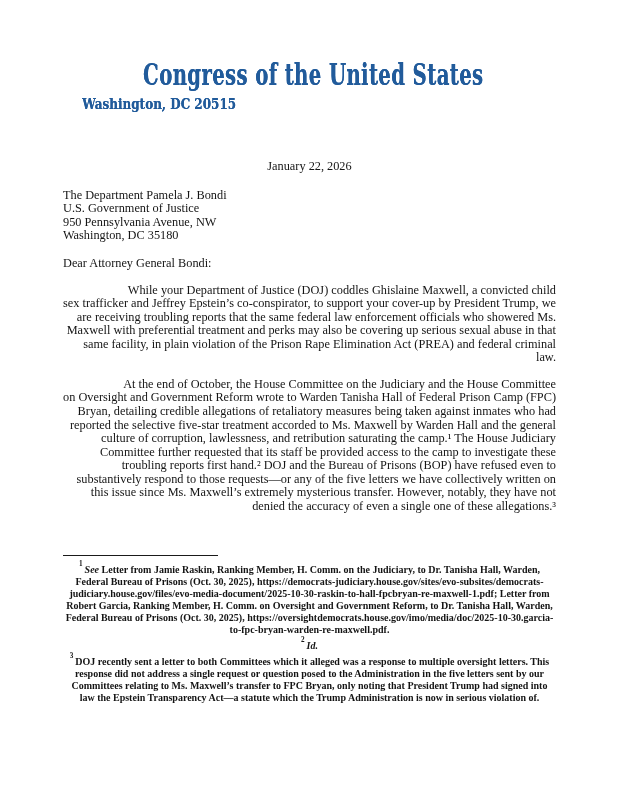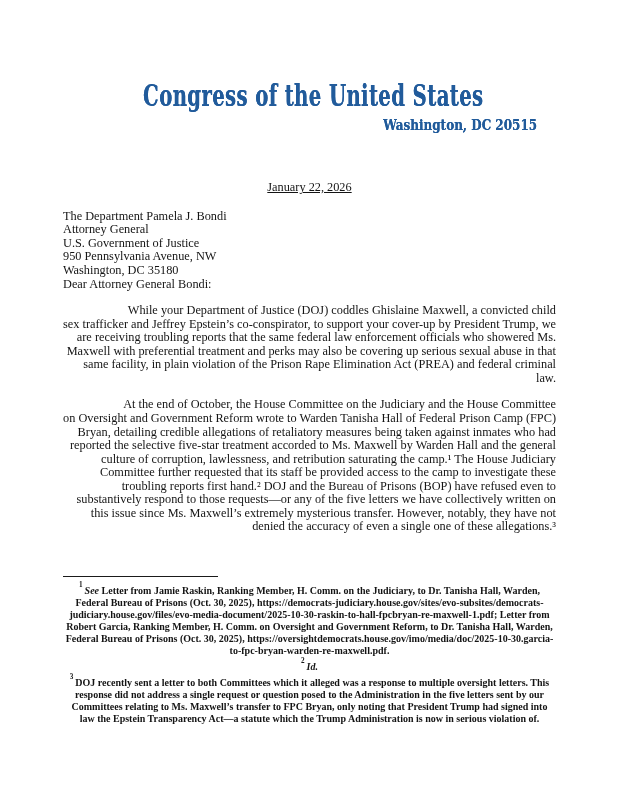--- a/index.html
+++ b/index.html
@@ -11,21 +11,21 @@
     position:relative;
     width:618px;height:800px;
     margin:0 auto;
     background:#ffffff;
     box-sizing:border-box;
     padding:60px 62px 0 63px;
     font-family:"Liberation Serif","DejaVu Serif",serif;
     color:var(--ink);
     overflow:hidden;
   }
-  .letterhead{text-align:right;margin-top:21px;}
+  .letterhead{text-align:left;}
   .lh-title{line-height:1.05;}
   .lh-title-inner{
     display:inline-block;
     font-family:"DejaVu Serif","Liberation Serif",serif;
     font-weight:bold;
     font-size:29px;
     color:var(--blue);
     transform:scaleX(0.68);
     transform-origin:50% 50%;
     white-space:nowrap;
@@ -42,28 +42,28 @@
     transform:scaleX(0.8);
     transform-origin:50% 50%;
     white-space:nowrap;
     text-shadow:0 0 0.5px var(--blue);
   }
   .date-line{
     margin-top:47px;
     text-align:center;
     font-size:12.3px;
     line-height:13.6px;
-    text-decoration:underline;
   }
   .recipient{
     margin-top:15px;
     font-size:12.3px;
     line-height:13.6px;
   }
   .salutation{
+    margin-top:14px;
     font-size:12.3px;
     line-height:13.6px;
   }
   .body-para{
     margin:13px 0 0 0;
     font-size:12.3px;
     line-height:13.55px;
     text-indent:52px;
     text-align:right;
   }
@@ -103,21 +103,20 @@
     </div>
     <div class="lh-sub">
       <span class="lh-sub-inner">Washington, DC 20515</span>
     </div>
   </div>
 
   <div class="date-line">January 22, 2026</div>
 
   <div class="recipient">
     <div>The Department Pamela J. Bondi</div>
-    <div>Attorney General</div>
     <div>U.S. Government of Justice</div>
     <div>950 Pennsylvania Avenue, NW</div>
     <div>Washington, DC 35180</div>
   </div>
 
   <div class="salutation">Dear Attorney General Bondi:</div>
 
   <p class="body-para">While your Department of Justice (DOJ) coddles Ghislaine Maxwell, a convicted child sex trafficker and Jeffrey Epstein’s co-conspirator, to support your cover-up by President Trump, we are receiving troubling reports that the same federal law enforcement officials who showered Ms. Maxwell with preferential treatment and perks may also be covering up serious sexual abuse in that same facility, in plain violation of the Prison Rape Elimination Act (PREA) and federal criminal law.</p>
 
   <p class="body-para">At the end of October, the House Committee on the Judiciary and the House Committee on Oversight and Government Reform wrote to Warden Tanisha Hall of Federal Prison Camp (FPC) Bryan, detailing credible allegations of retaliatory measures being taken against inmates who had reported the selective five-star treatment accorded to Ms. Maxwell by Warden Hall and the general culture of corruption, lawlessness, and retribution saturating the camp.¹ The House Judiciary Committee further requested that its staff be provided access to the camp to investigate these troubling reports first hand.² DOJ and the Bureau of Prisons (BOP) have refused even to substantively respond to those requests—or any of the five letters we have collectively written on this issue since Ms. Maxwell’s extremely mysterious transfer. However, notably, they have not denied the accuracy of even a single one of these allegations.³</p>

